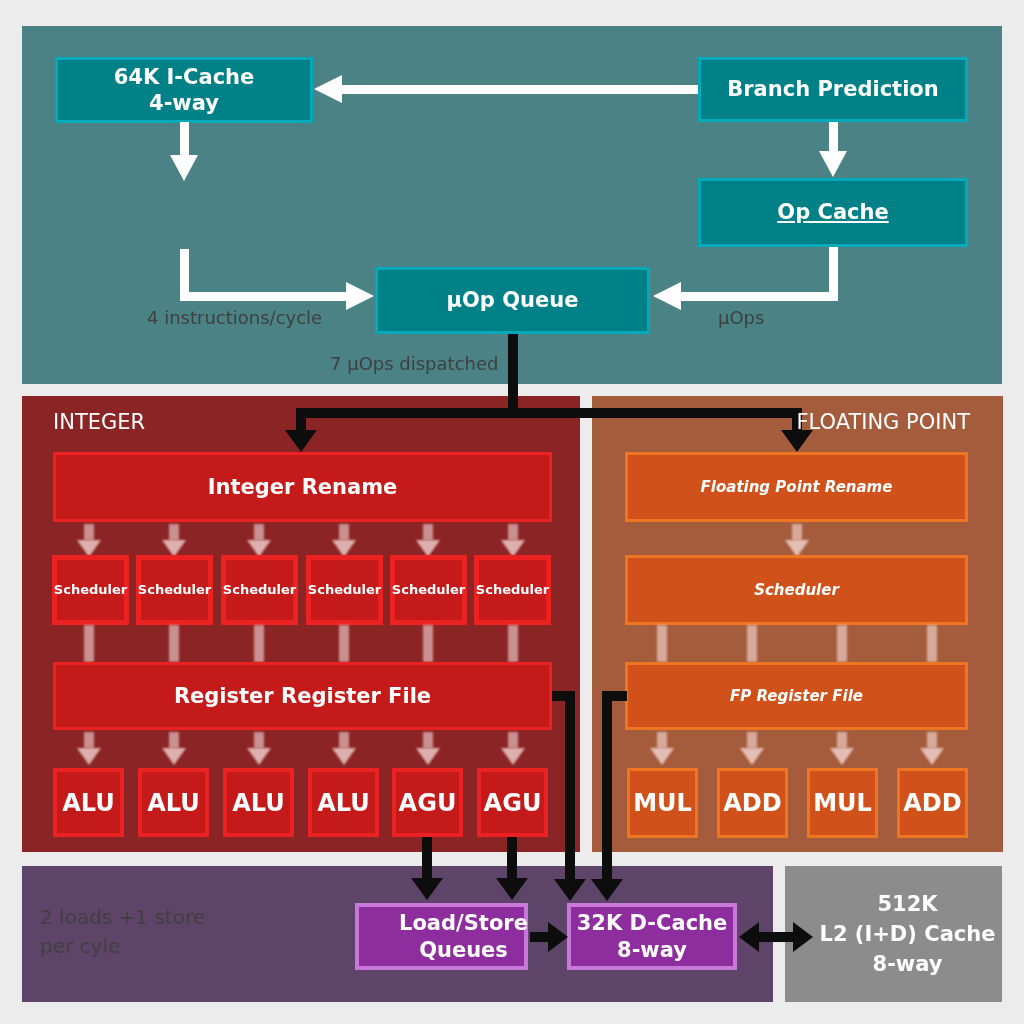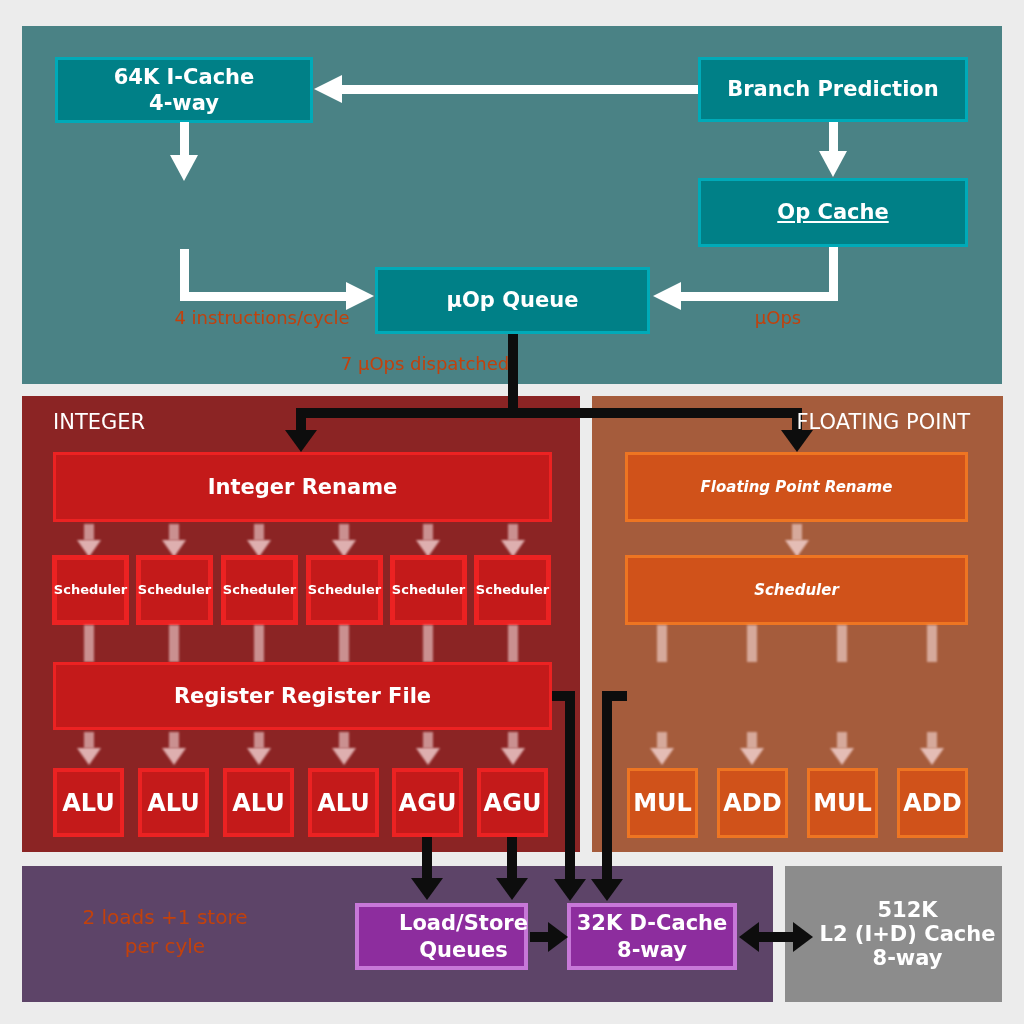--- a/index.html
+++ b/index.html
@@ -14,22 +14,22 @@
   .box{position:absolute;display:flex;align-items:center;justify-content:center;
        text-align:center;color:#fff;font-weight:bold;white-space:pre-line;
        box-sizing:border-box;line-height:1.25;}
   .tealbox{background:var(--teal_box);border:3px solid var(--teal_border);font-size:21px;}
   .redbox{background:var(--red_box);border:3px solid var(--red_border);font-size:21px;}
   .schedbox{background:var(--red_box);border:5px solid var(--red_border);font-size:13px;}
   .unitbox{background:var(--red_box);border:4px solid var(--red_border);font-size:24px;}
   .orangebox{background:var(--orange_box);border:3px solid var(--orange_border);font-size:15px;font-style:italic;}
   .fpunitbox{background:var(--orange_box);border:3px solid var(--orange_border);font-size:24px;}
   .purplebox{background:var(--purple_box);border:4px solid var(--purple_border);font-size:21px;}
-  .graybox{background:var(--gray_box);font-size:21px;line-height:24px;padding-left:28px;}
-  .label{position:absolute;color:#c2410c;font-size:18px;text-align:center;white-space:pre-line;}
+  .graybox{background:var(--gray_box);font-size:21px;line-height:30px;padding-left:28px;}
+  .label{position:absolute;color:#404040;font-size:18px;text-align:left;white-space:pre-line;}
   .title{position:absolute;color:#fff;font-size:21px;}
   .shaft{position:absolute;}
   .w{background:var(--arrow_white);}
   .b{background:var(--arrow_black);}
   .tri{position:absolute;width:0;height:0;}
   
   .wt-left{border-top:14px solid transparent;border-bottom:14px solid transparent;border-right:28px solid var(--arrow_white);}
   .wt-right{border-top:14px solid transparent;border-bottom:14px solid transparent;border-left:28px solid var(--arrow_white);}
   .wt-down{border-left:14px solid transparent;border-right:14px solid transparent;border-top:26px solid var(--arrow_white);}
   
@@ -142,20 +142,21 @@
   <div class="shaft larr" style="left:792px;top:524px;width:10px;height:16px;"></div>
   <div class="tri lt-down" style="left:785px;top:540px;"></div>
 
   <div class="box orangebox" style="left:625px;top:555px;width:343px;height:70px;">Scheduler</div>
 
   <div class="shaft larr" style="left:657px;top:625px;width:10px;height:37px;"></div>
   <div class="shaft larr" style="left:747px;top:625px;width:10px;height:37px;"></div>
   <div class="shaft larr" style="left:837px;top:625px;width:10px;height:37px;"></div>
   <div class="shaft larr" style="left:927px;top:625px;width:10px;height:37px;"></div>
 
+  <div class="box orangebox" style="left:625px;top:662px;width:343px;height:68px;">FP Register File</div>
 
   <div class="shaft larr" style="left:657px;top:732px;width:10px;height:16px;"></div>
   <div class="tri lt-down" style="left:650px;top:748px;"></div>
   <div class="shaft larr" style="left:747px;top:732px;width:10px;height:16px;"></div>
   <div class="tri lt-down" style="left:740px;top:748px;"></div>
   <div class="shaft larr" style="left:837px;top:732px;width:10px;height:16px;"></div>
   <div class="tri lt-down" style="left:830px;top:748px;"></div>
   <div class="shaft larr" style="left:927px;top:732px;width:10px;height:16px;"></div>
   <div class="tri lt-down" style="left:920px;top:748px;"></div>
 

